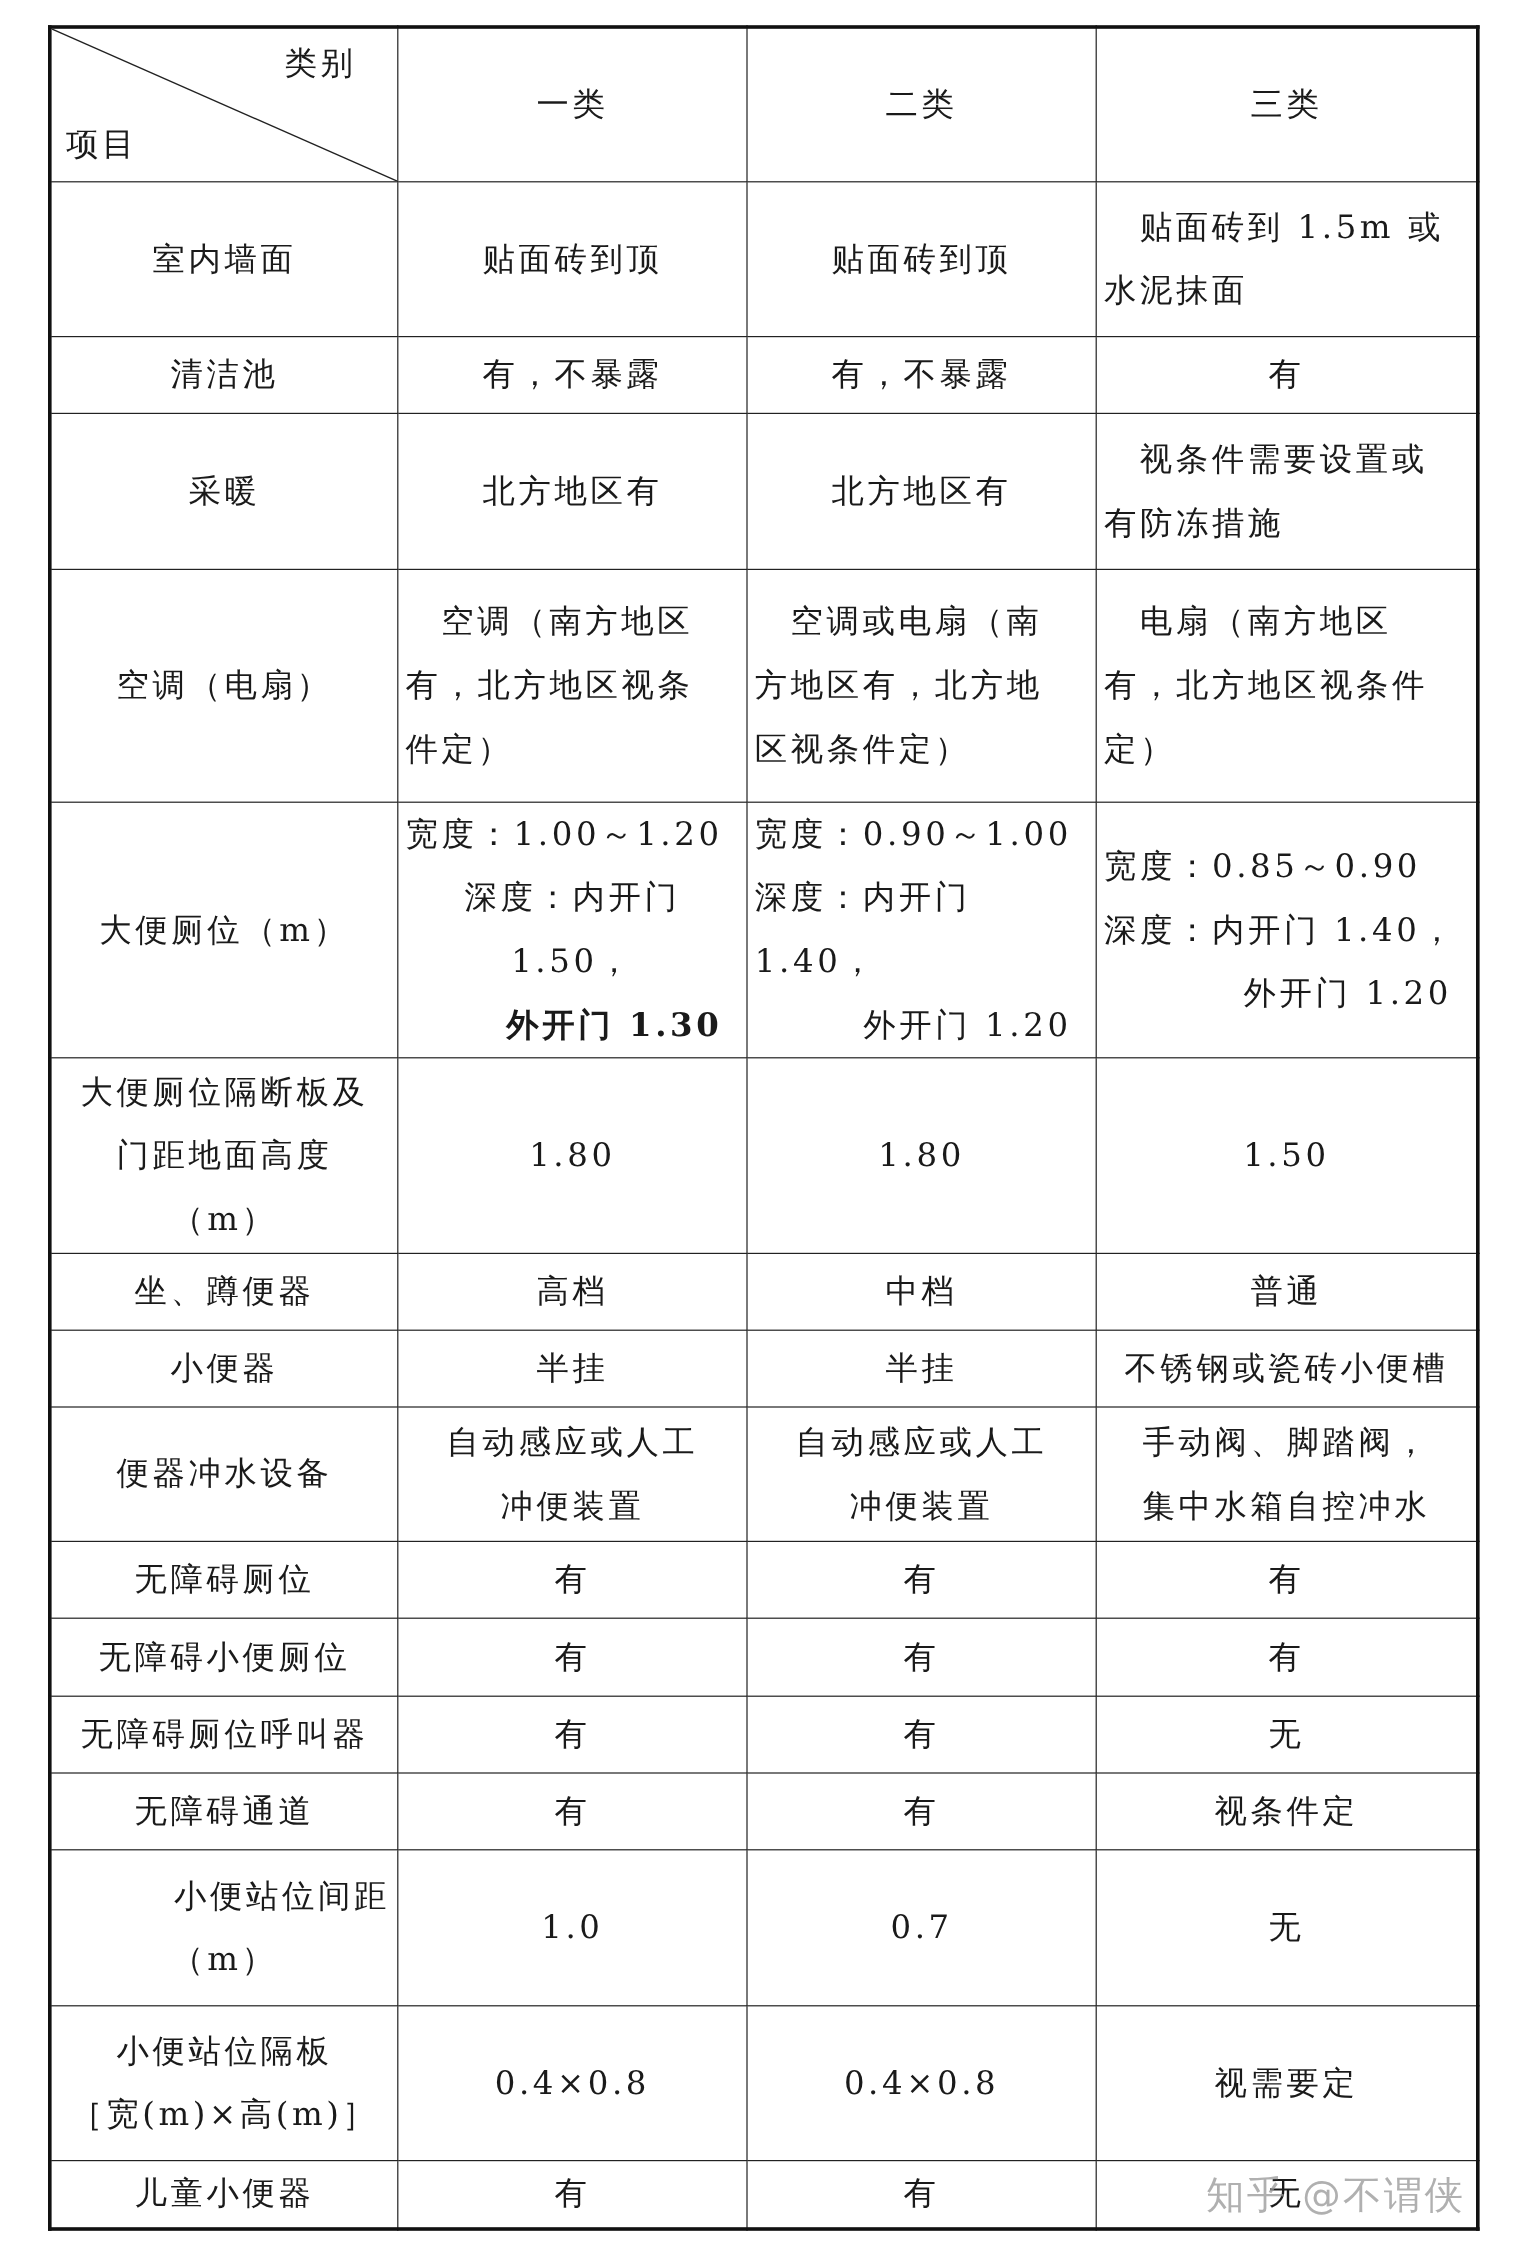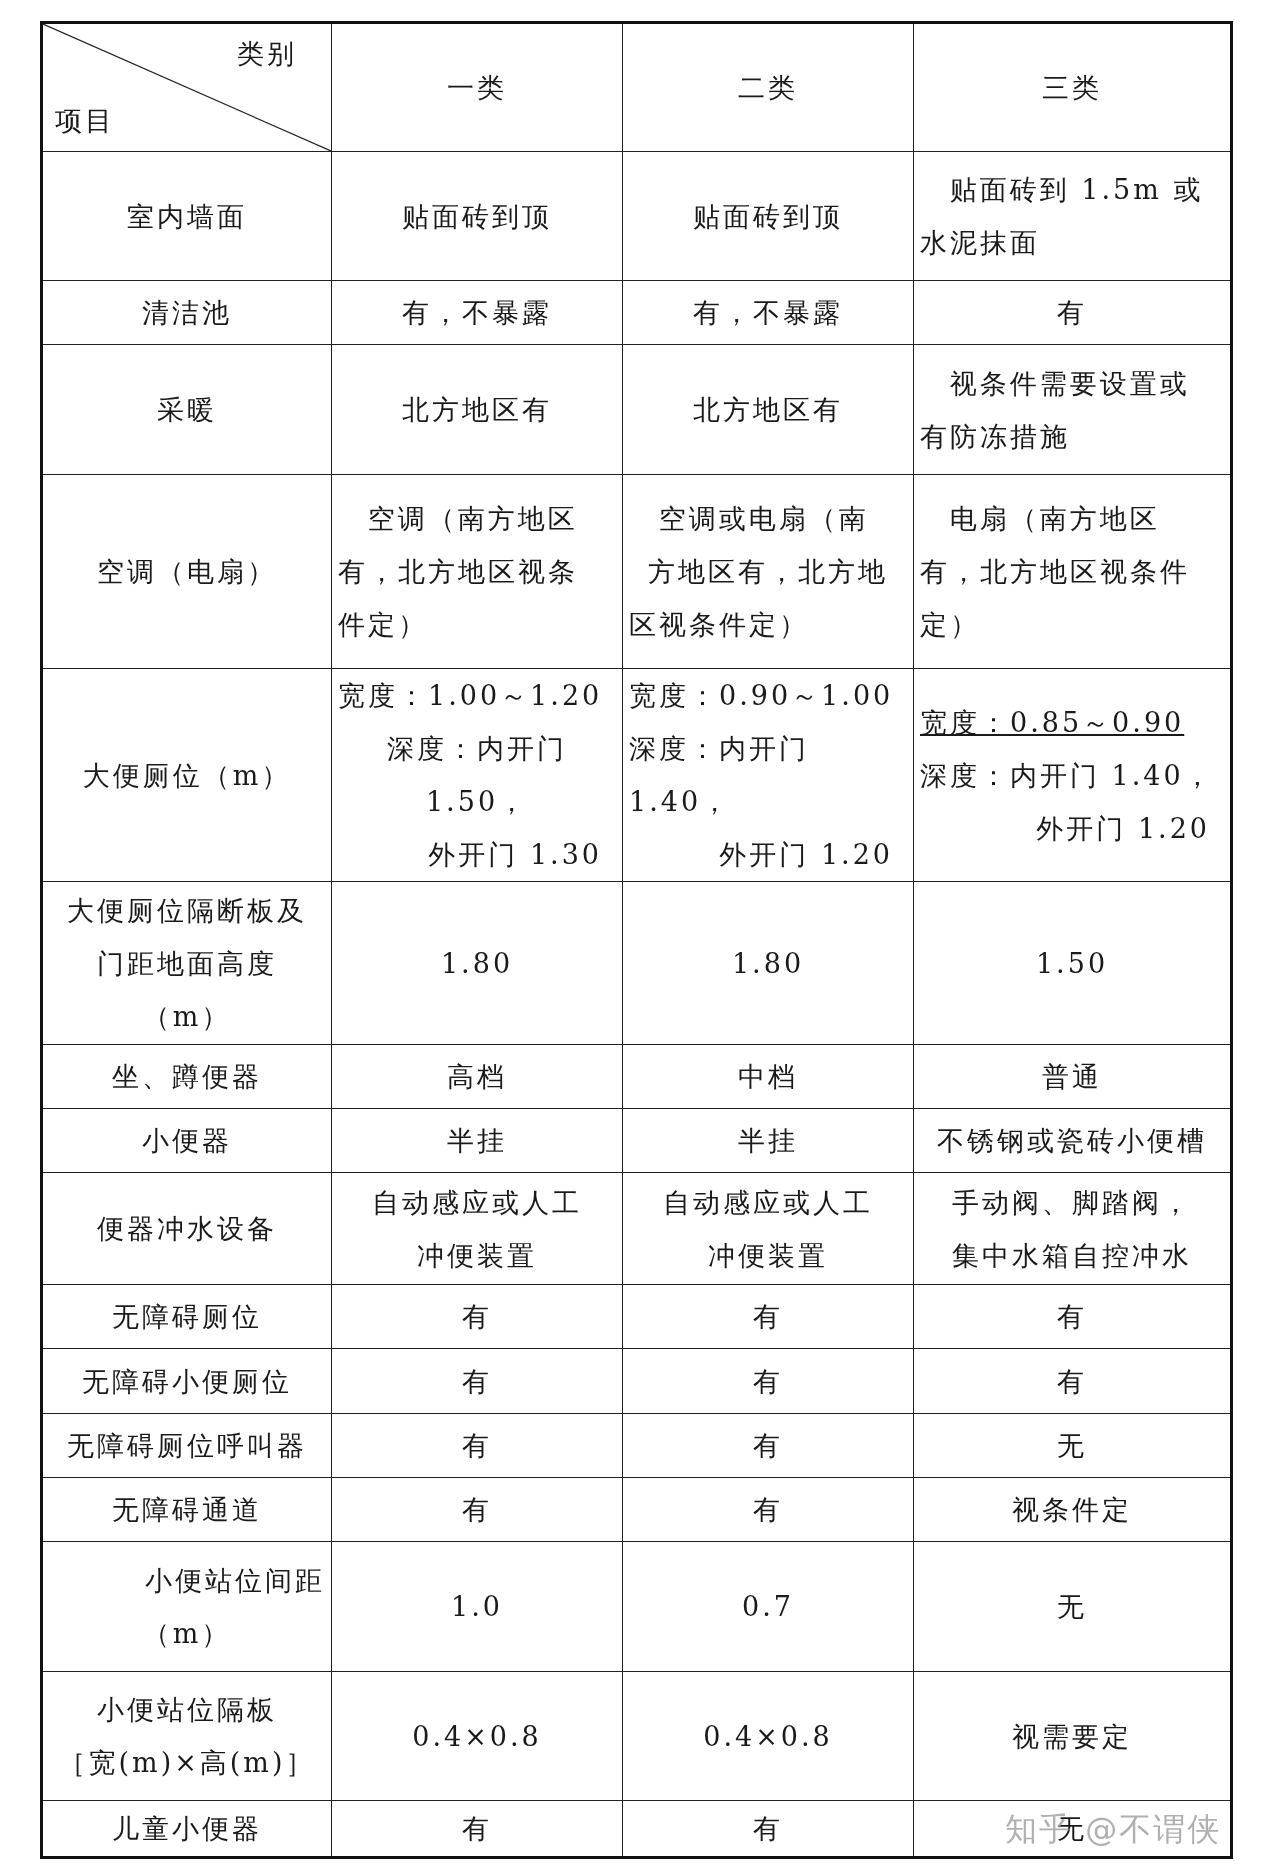--- a/index.html
+++ b/index.html
@@ -94,45 +94,45 @@
         <td>
           <span class="l" style="display: block;">空调（电扇）</span>
         </td>
         <td class="just">
           <span class="l ind" style="display: block;">空调（南方地区</span>
           <span class="l" style="display: block;">有，北方地区视条</span>
           <span class="l" style="display: block;">件定）</span>
         </td>
         <td class="just">
           <span class="l ind" style="display: block;">空调或电扇（南</span>
-          <span class="l" style="display: block; text-align: center;">方地区有，北方地</span>
+          <span class="l" style="display: block;">方地区有，北方地</span>
           <span class="l" style="display: block;">区视条件定）</span>
         </td>
         <td class="just">
           <span class="l ind" style="display: block;">电扇（南方地区</span>
           <span class="l" style="display: block;">有，北方地区视条件</span>
           <span class="l" style="display: block;">定）</span>
         </td>
       </tr>
       <tr style="height: 194px;">
         <td>
           <span class="l" style="display: block;">大便厕位（m）</span>
         </td>
         <td class="just">
           <span class="l" style="display: block;">宽度：1.00～1.20</span>
           <span class="l" style="display: block; text-align: center;">深度：内开门 1.50，</span>
-          <span class="l r" style="display: block;">外开门 1.30</span>
+          <span class="l r" style="display: block; font-weight: bold;">外开门 1.30</span>
         </td>
         <td class="just">
           <span class="l" style="display: block;">宽度：0.90～1.00</span>
           <span class="l" style="display: block;">深度：内开门 1.40，</span>
           <span class="l r" style="display: block;">外开门 1.20</span>
         </td>
         <td class="just">
-          <span class="l" style="display: block; text-decoration: underline;">宽度：0.85～0.90</span>
+          <span class="l" style="display: block;">宽度：0.85～0.90</span>
           <span class="l" style="display: block;">深度：内开门 1.40，</span>
           <span class="l r" style="display: block;">外开门 1.20</span>
         </td>
       </tr>
       <tr style="height: 163px;">
         <td>
           <span class="l" style="display: block;">大便厕位隔断板及</span>
           <span class="l" style="display: block;">门距地面高度</span>
           <span class="l" style="display: block;">（m）</span>
         </td>

